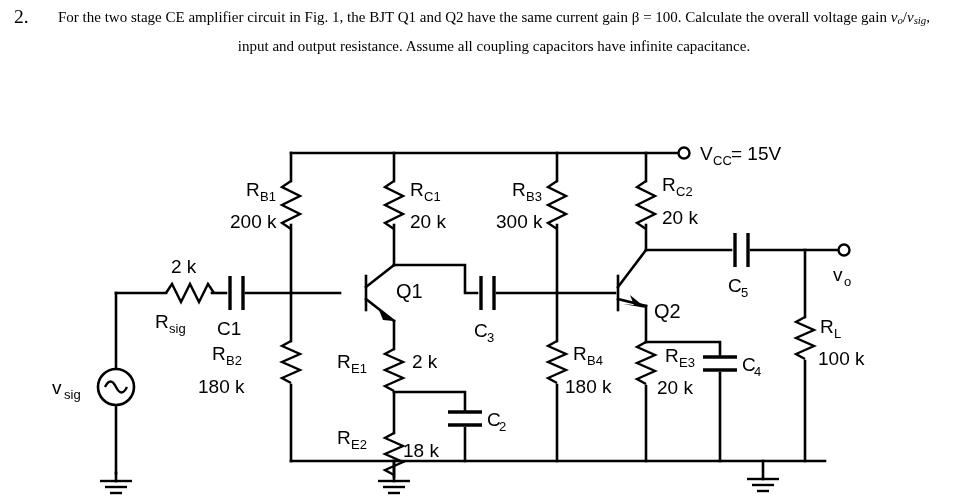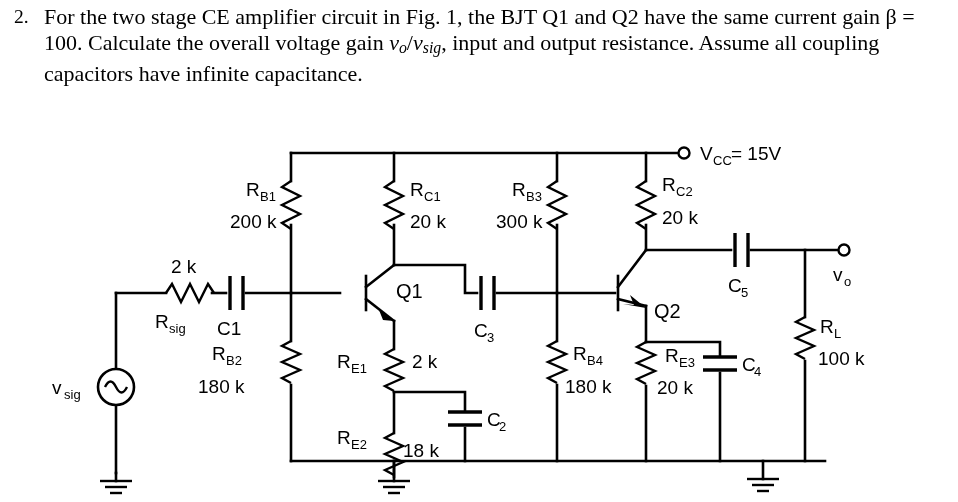--- a/index.html
+++ b/index.html
@@ -29,25 +29,25 @@
   }
   .problem-number {
     font-size: 19.5px;
     line-height: 26px;
     color: #000;
     width: 30px;
     flex: 0 0 30px;
     text-align: left;
   }
   .problem-body {
-    font-size: 22px;
+    font-size: 15px;
     line-height: 26px;
     color: #000;
     flex: 1 1 auto;
-    text-align: left;
+    text-align: center;
   }
   .problem-body i { font-style: italic; }
   .problem-body sub {
     font-size: 0.72em;
     font-style: italic;
     vertical-align: -0.22em;
   }
 
   
   #schematic {

